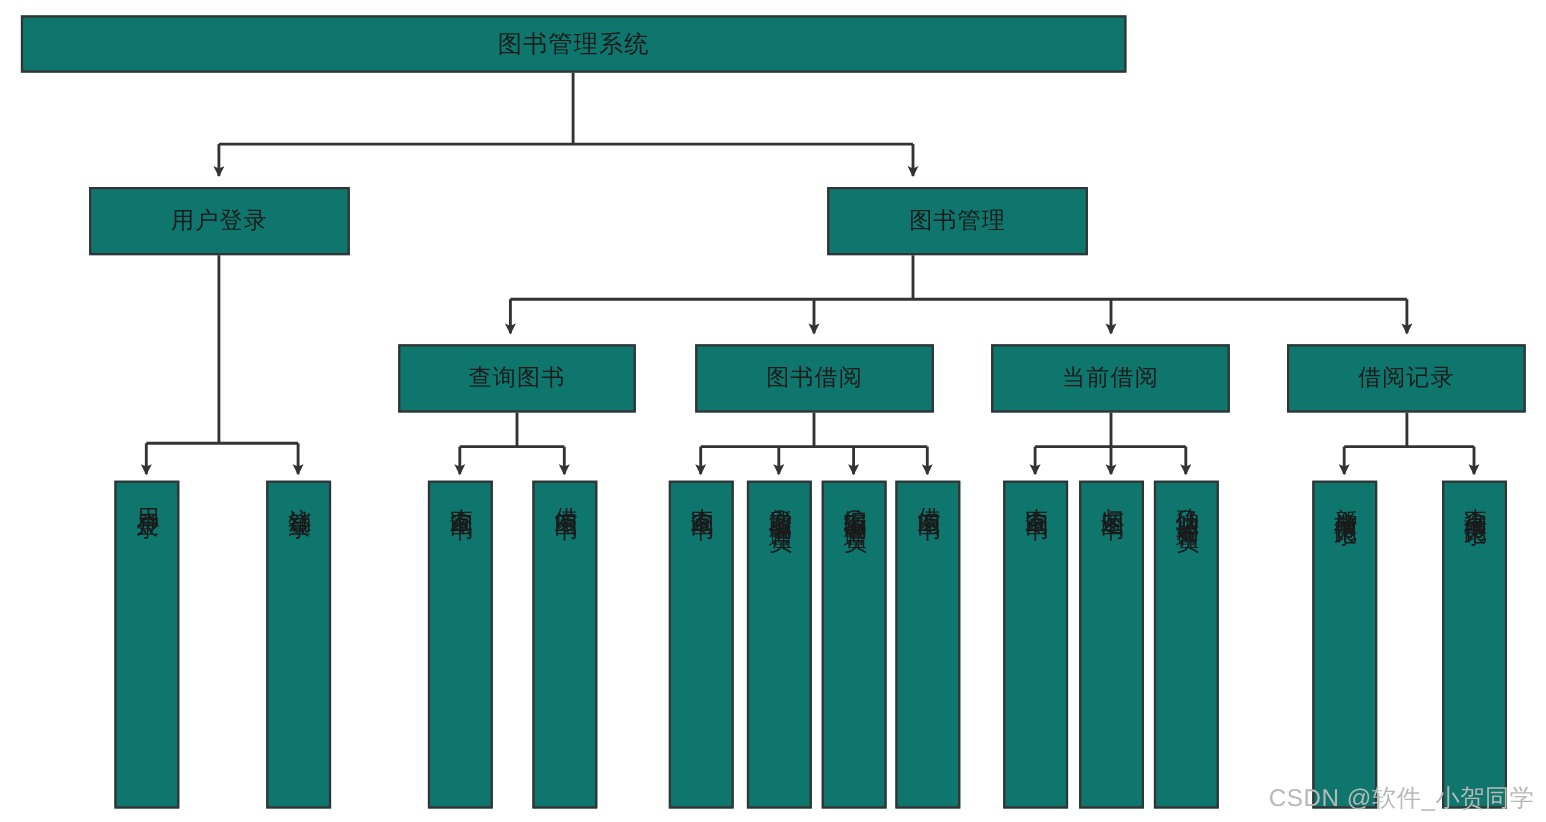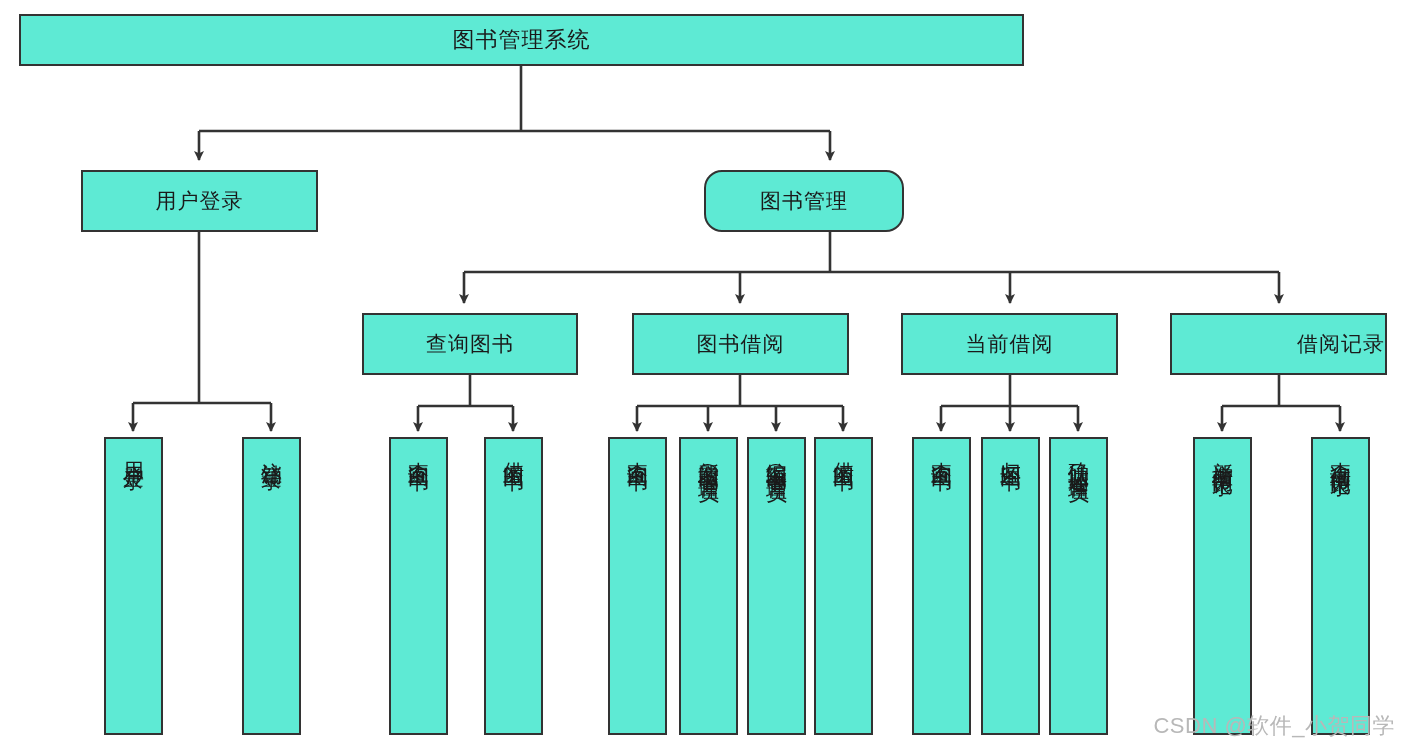--- a/index.html
+++ b/index.html
@@ -23,21 +23,21 @@
     left: 0;
     top: 0;
     width: 1405px;
     height: 747px;
     pointer-events: none;
   }
   .node {
     position: absolute;
     box-sizing: border-box;
     border: 2.5px solid #333333;
-    background: #5eead4;
+    background: #0f766e;
     display: flex;
     align-items: center;
     justify-content: center;
     color: #1a1a1a;
   }
   .node.horiz {
     font-size: 21px;
     letter-spacing: 1px;
     line-height: 1.2;
   }
@@ -124,34 +124,34 @@
     </g>
   </svg>
 
   <div class="node horiz root" style="left:19px; top:14px; width:1005px; height:52px;">
     <span>图书管理系统</span>
   </div>
 
   <div class="node horiz" style="left:81px; top:170px; width:237px; height:62px;">
     <span>用户登录</span>
   </div>
-  <div class="node horiz" style="left:704px; top:170px; width:200px; height:62px;border-radius:18px;">
+  <div class="node horiz" style="left:752px; top:170px; width:237px; height:62px;">
     <span>图书管理</span>
   </div>
 
   <div class="node horiz" style="left:362px; top:313px; width:216px; height:62px;">
     <span>查询图书</span>
   </div>
   <div class="node horiz" style="left:632px; top:313px; width:217px; height:62px;">
     <span>图书借阅</span>
   </div>
   <div class="node horiz" style="left:901px; top:313px; width:217px; height:62px;">
     <span>当前借阅</span>
   </div>
-  <div class="node horiz" style="left:1170px; top:313px; width:217px; height:62px;justify-content:flex-end;">
+  <div class="node horiz" style="left:1170px; top:313px; width:217px; height:62px;">
     <span>借阅记录</span>
   </div>
 
   <div class="node leaf" style="left:104px; top:437px; width:59px; height:298px;">
     <span class="vtext">用户登录</span>
   </div>
   <div class="node leaf" style="left:242px; top:437px; width:59px; height:298px;">
     <span class="vtext">注销登录</span>
   </div>
 

